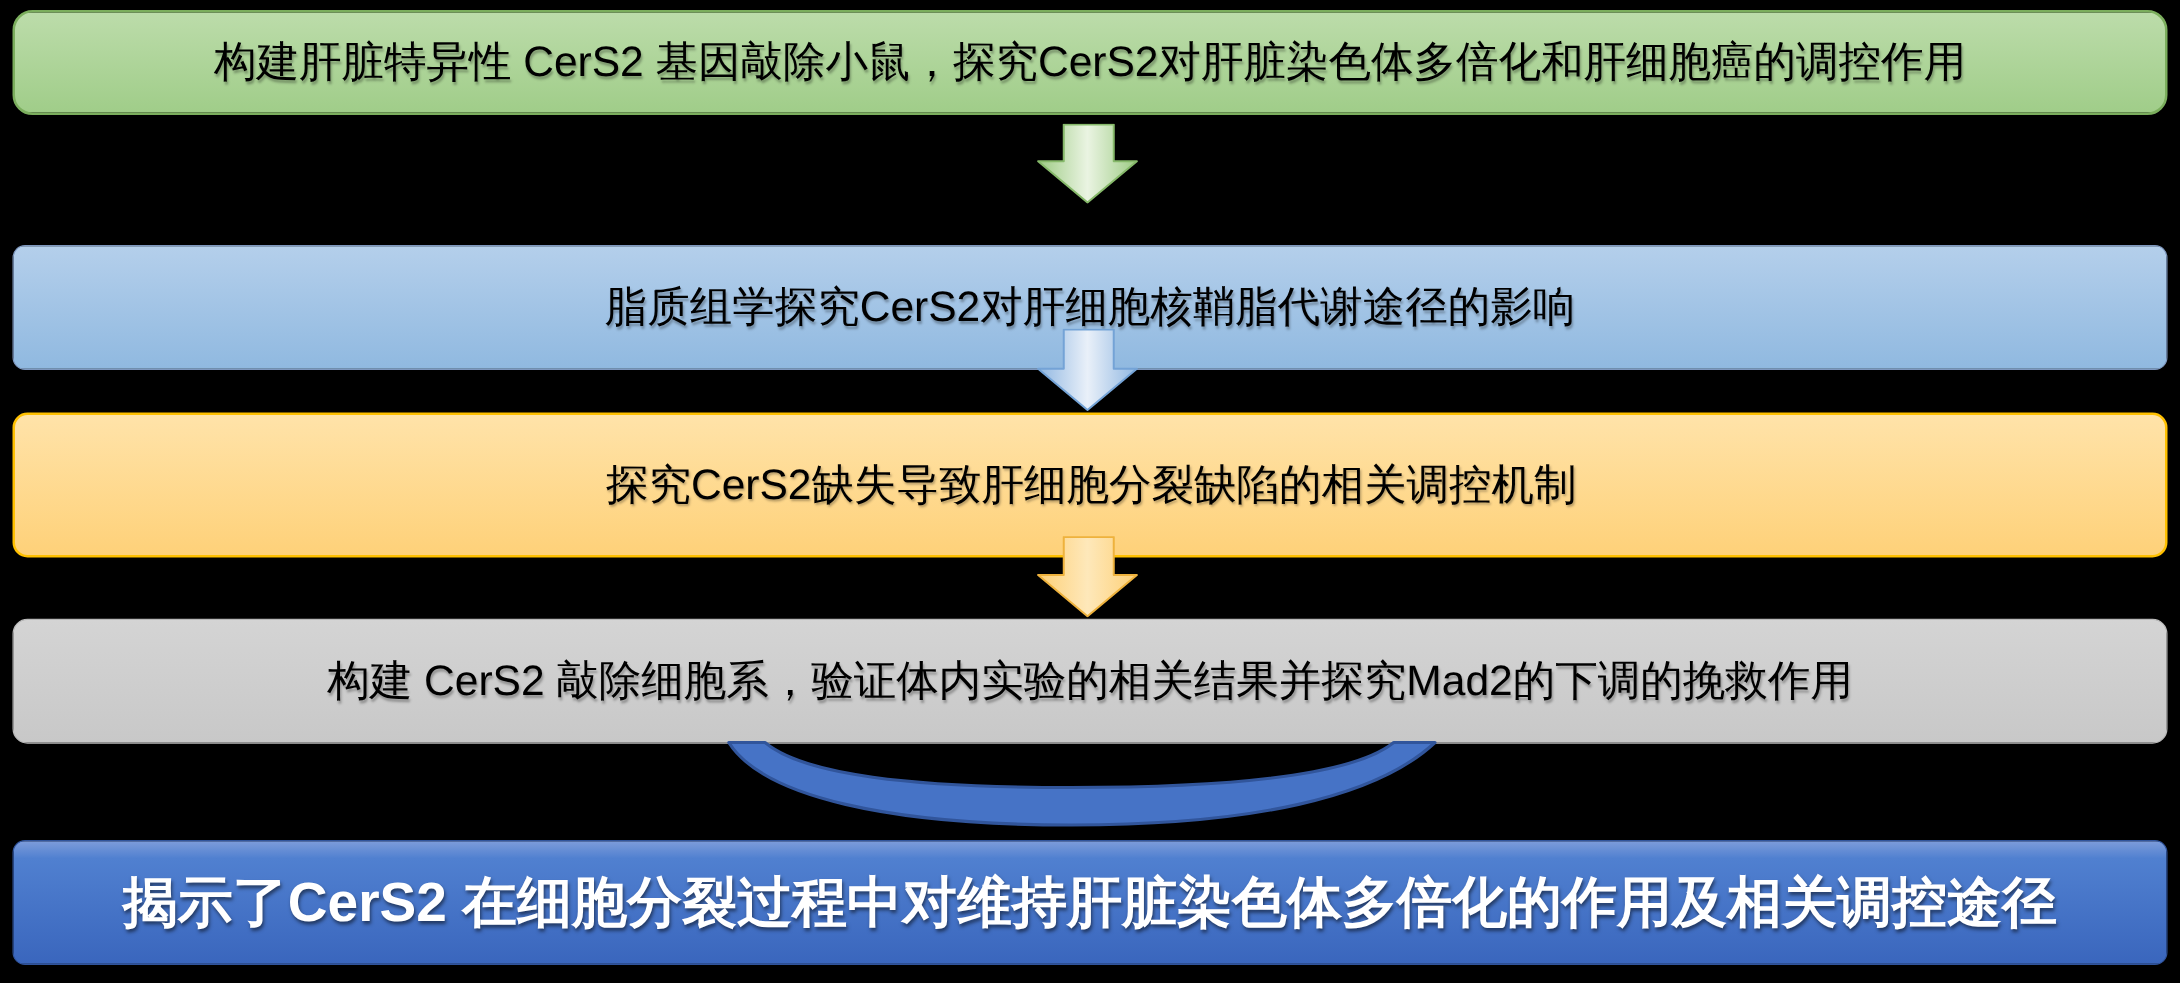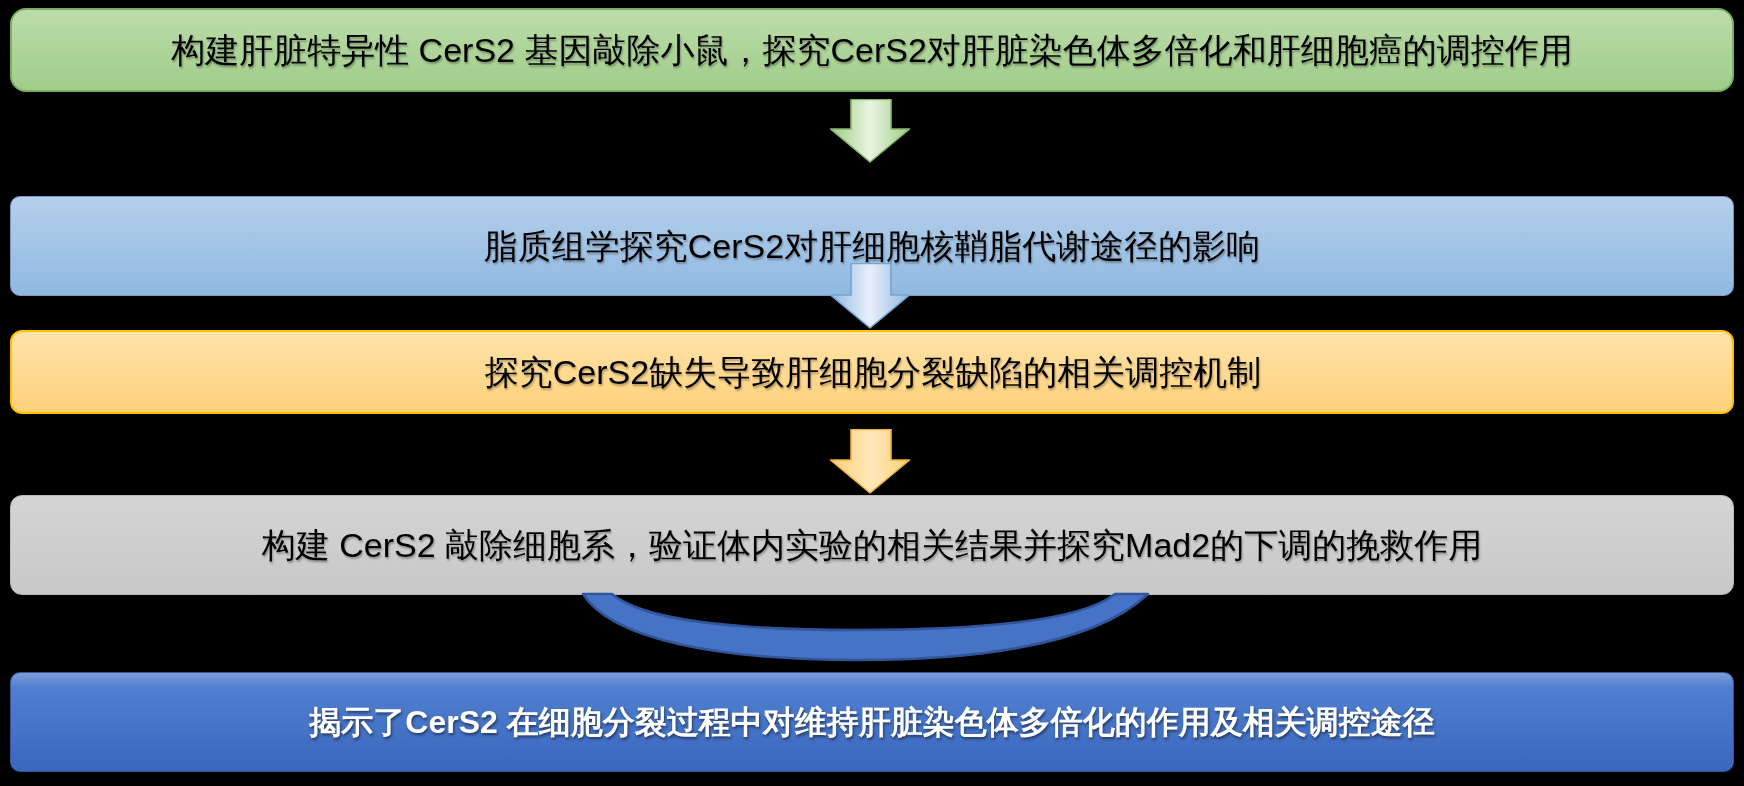--- a/index.html
+++ b/index.html
@@ -14,27 +14,27 @@
     position:absolute;left:10px;width:1724px;box-sizing:border-box;
     display:flex;align-items:center;justify-content:center;
     text-align:center;font-size:34px;line-height:1.25;color:#000;
     text-shadow:1px 2px 2px rgba(0,0,0,0.30);
     padding:0 26px;
   }
   .step1{top:8px;height:84px;border-radius:16px;
     background:linear-gradient(#bcdcaa,#a0cd89);border:2px solid #7bae5d;}
   .step2{top:164px;height:100px;border-radius:10px;
     background:linear-gradient(#b4cfeb,#90b9e0);border:1.5px solid #7e97be;margin-top:32px;}
-  .step3{top:330px;height:84px;border-radius:12px;
+  .step3{top:330px;height:116px;border-radius:12px;
     background:linear-gradient(#ffe3a9,#fed179);border:2px solid #ffc000;padding-left:28px;}
   .step4{top:495px;height:100px;border-radius:12px;
     background:linear-gradient(#d4d4d4,#c8c8c8);border:1.5px solid #b9b9b9;align-items:center;}
   .step5{top:672px;height:100px;border-radius:10px;
     background:linear-gradient(#7d9cda 0%,#5080d0 14%,#3a66bd 100%);
-    border:1px solid #30549c;color:#fff;font-weight:700;font-size:32px;
+    border:1px solid #30549c;color:#fff;font-weight:700;font-size:44px;
     text-shadow:1px 2px 3px rgba(0,0,0,0.50);}
   .conn{position:absolute;}
 </style>
 </head>
 <body>
 
 <div class="canvas">
 
   <div class="box step1">
     <span>构建肝脏特异性 CerS2 基因敲除小鼠，探究CerS2对肝脏染色体多倍化和肝细胞癌的调控作用</span>

